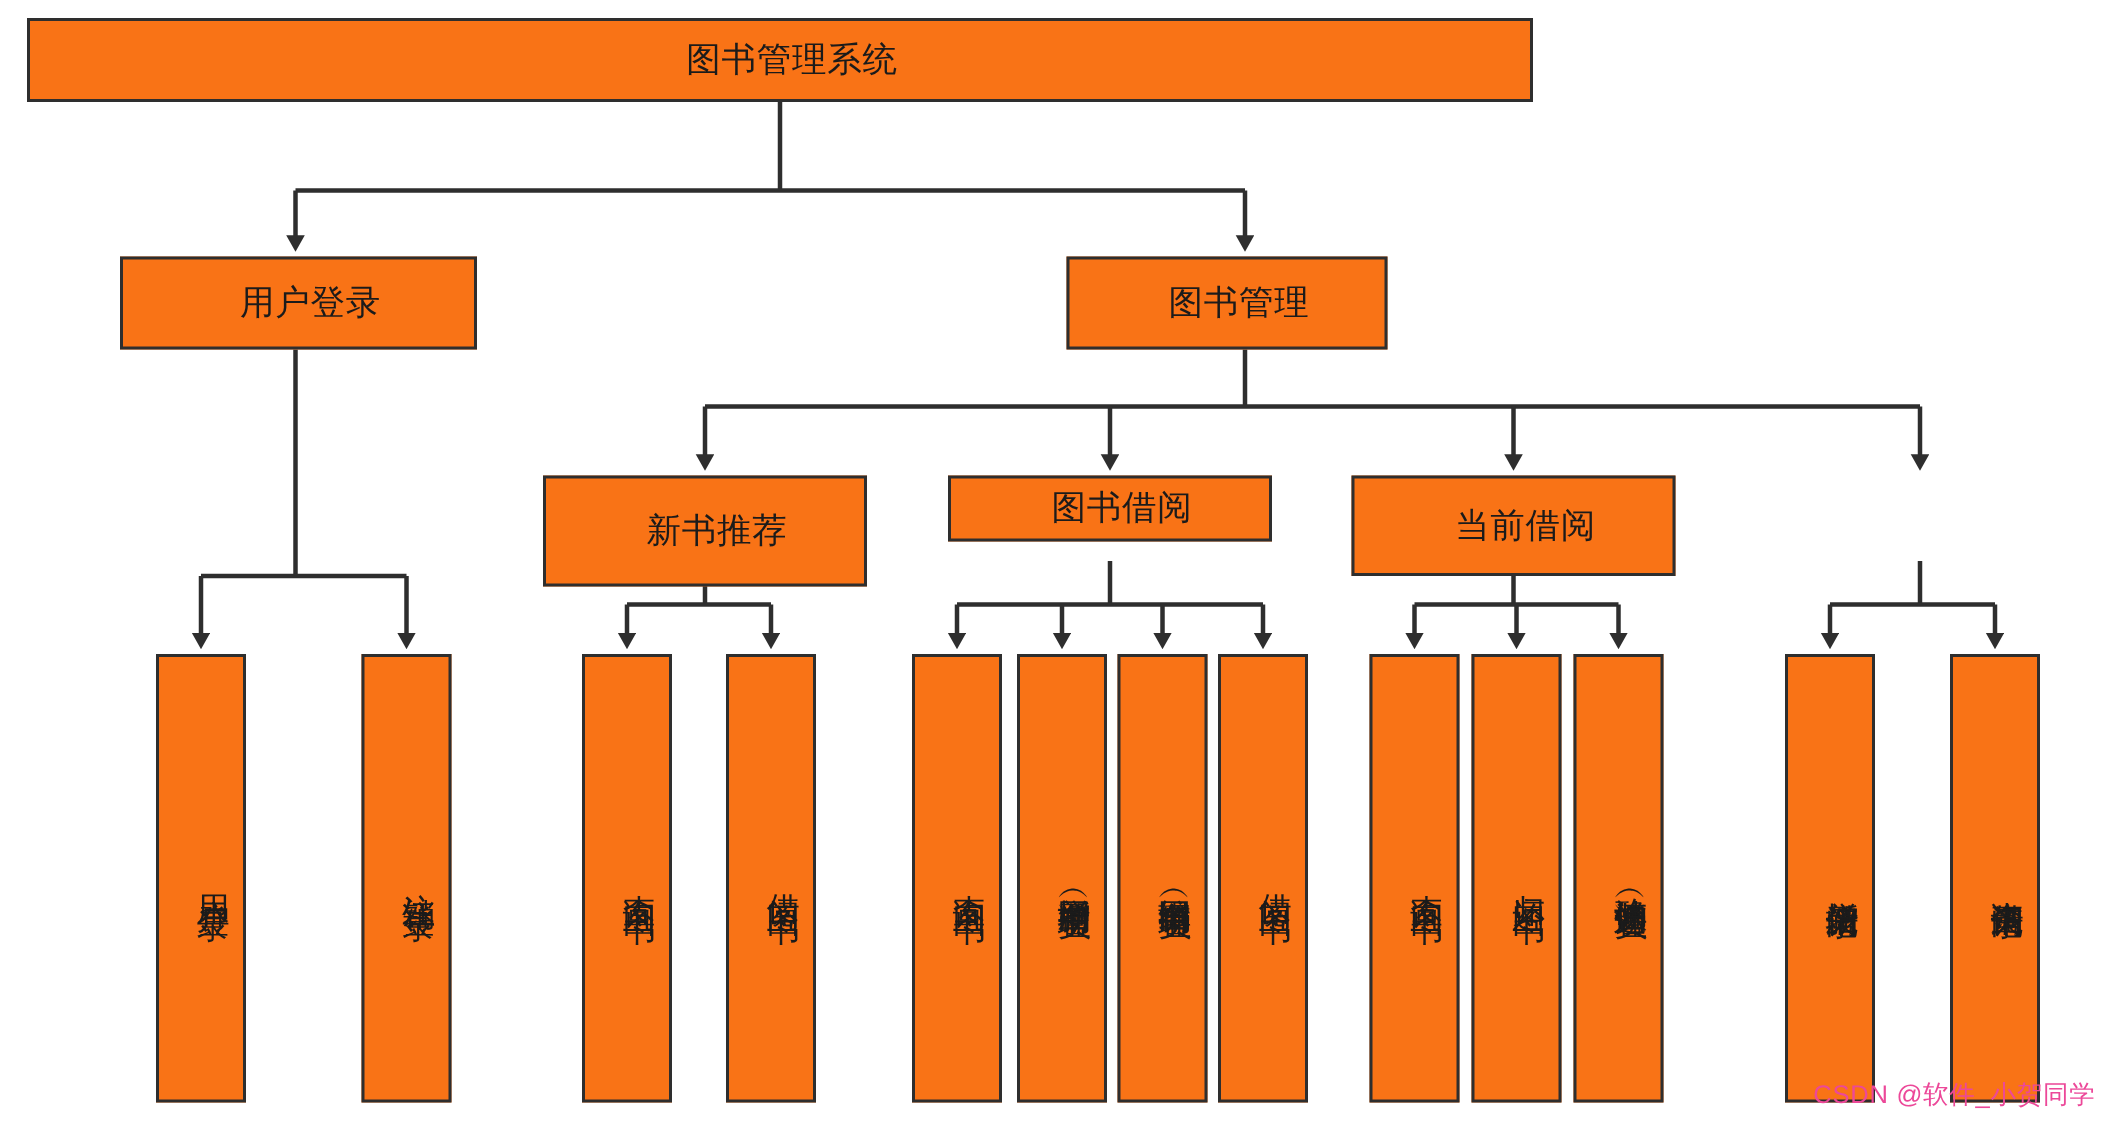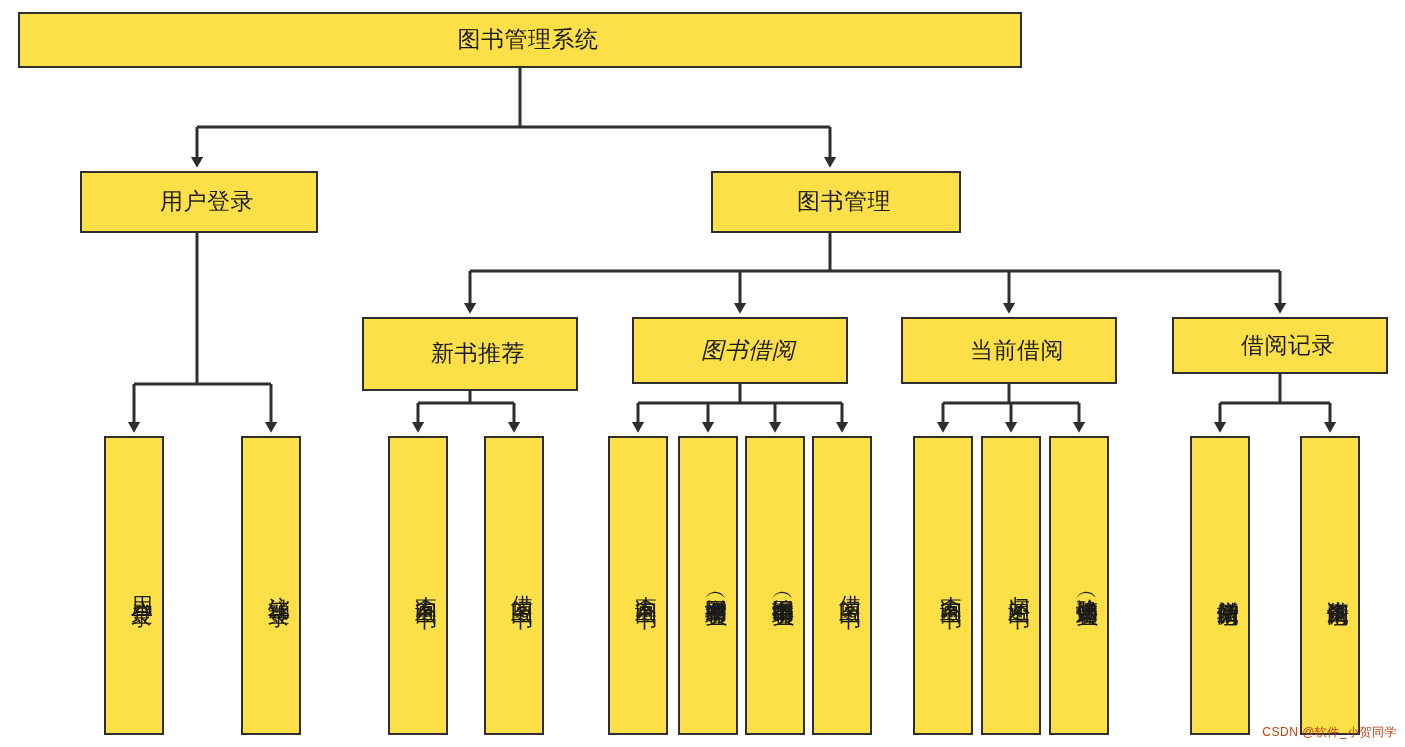--- a/index.html
+++ b/index.html
@@ -23,21 +23,21 @@
     position: absolute;
     top: 0;
     left: 0;
     width: 1405px;
     height: 747px;
   }
   .node-box {
     position: absolute;
     box-sizing: border-box;
     border: 2.5px solid #2e2e2e;
-    background: #fde047;
+    background: #f97316;
     display: flex;
     align-items: center;
     justify-content: center;
     color: #1b1b1b;
     overflow: hidden;
     padding-left: 16px;
   }
   .node-h {
     font-size: 23px;
     letter-spacing: 0.5px;
@@ -55,22 +55,22 @@
     padding-top: 4px;
     padding-bottom: 4px;
   }
   .node-v.tight {
     letter-spacing: 1px;
   }
   .watermark {
     position: absolute;
     right: 8px;
     bottom: 6px;
-    font-size: 12px;
-    color: #c2410c;
+    font-size: 17px;
+    color: #ec4899;
     white-space: nowrap;
     letter-spacing: 0.5px;
   }
 </style>
 </head>
 <body>
 
 <div id="diagram-root">
 
   <svg id="flow" viewBox="0 0 1405 747">
@@ -124,35 +124,32 @@
     </g>
   </svg>
 
   <div class="node-box node-h" style="left: 18px; top: 12px; width: 1004px; height: 56px;">
     <span>图书管理系统</span>
   </div>
 
   <div class="node-box node-h" style="left: 80px; top: 171px; width: 238px; height: 62px;">
     <span>用户登录</span>
   </div>
-  <div class="node-box node-h" style="left: 711px; top: 171px; width: 250px; height: 62px;">
+  <div class="node-box node-h" style="left: 711px; top: 171px; width: 214px; height: 62px;">
     <span>图书管理</span>
   </div>
 
   <div class="node-box node-h" style="left: 362px; top: 317px; width: 216px; height: 74px;">
     <span>新书推荐</span>
   </div>
-  <div class="node-box node-h" style="left: 632px; top: 317px; width: 216px; height: 67px; font-style: italic;">
+  <div class="node-box node-h" style="left: 632px; top: 317px; width: 216px; height: 44px;">
     <span>图书借阅</span>
   </div>
   <div class="node-box node-h" style="left: 901px; top: 317px; width: 216px; height: 67px;">
     <span>当前借阅</span>
-  </div>
-  <div class="node-box node-h" style="left: 1172px; top: 317px; width: 216px; height: 57px;">
-    <span>借阅记录</span>
   </div>
 
   <div class="node-box node-v" style="left: 104px; top: 436px; width: 60px; height: 299px;">
     <span>用户登录</span>
   </div>
   <div class="node-box node-v" style="left: 241px; top: 436px; width: 60px; height: 299px;">
     <span>注销登录</span>
   </div>
   <div class="node-box node-v" style="left: 388px; top: 436px; width: 60px; height: 299px;">
     <span>查询图书</span>

